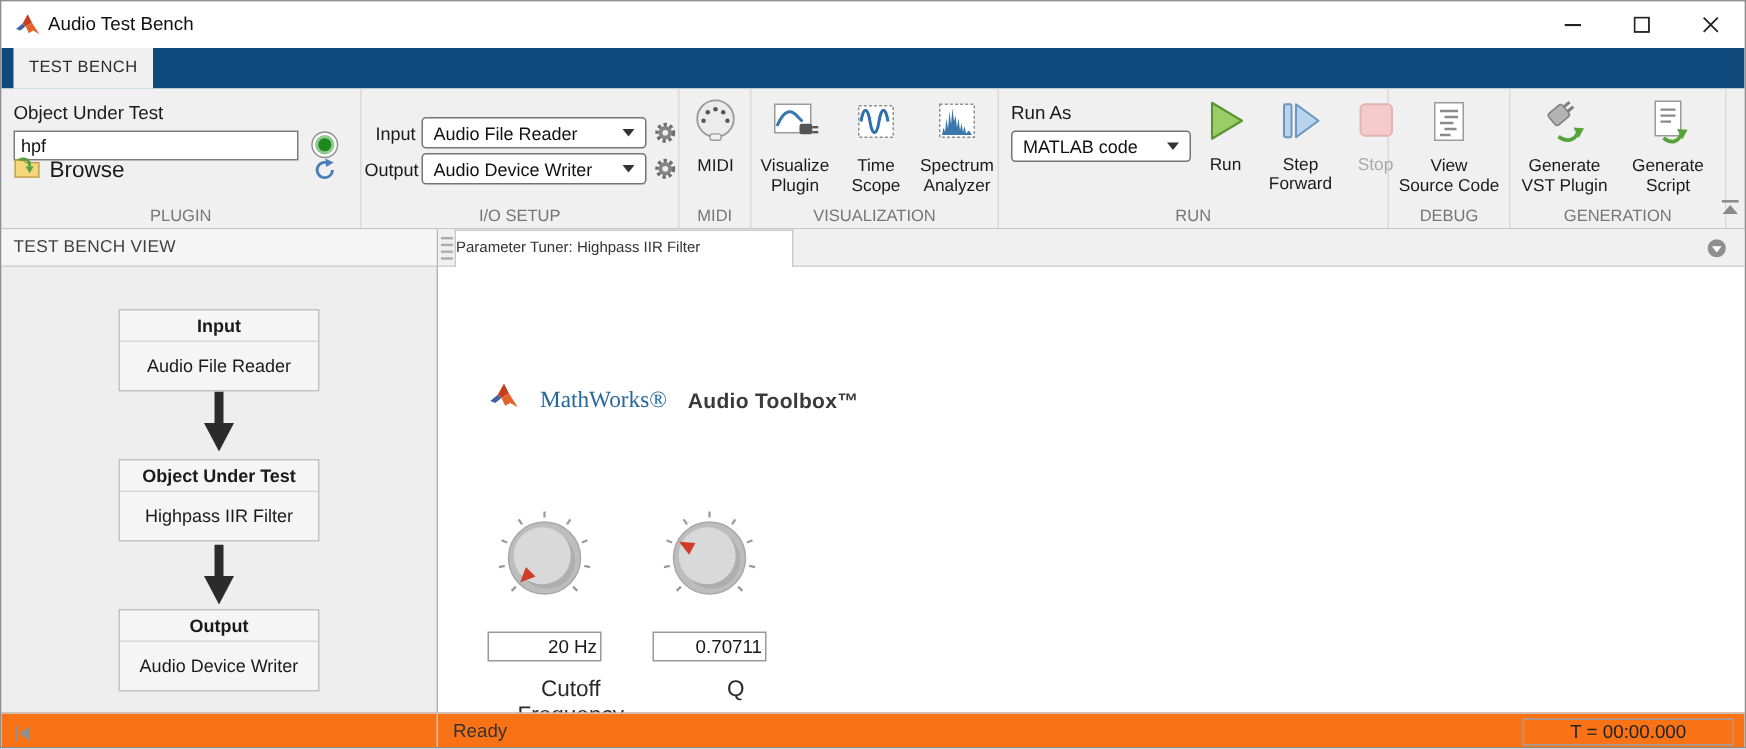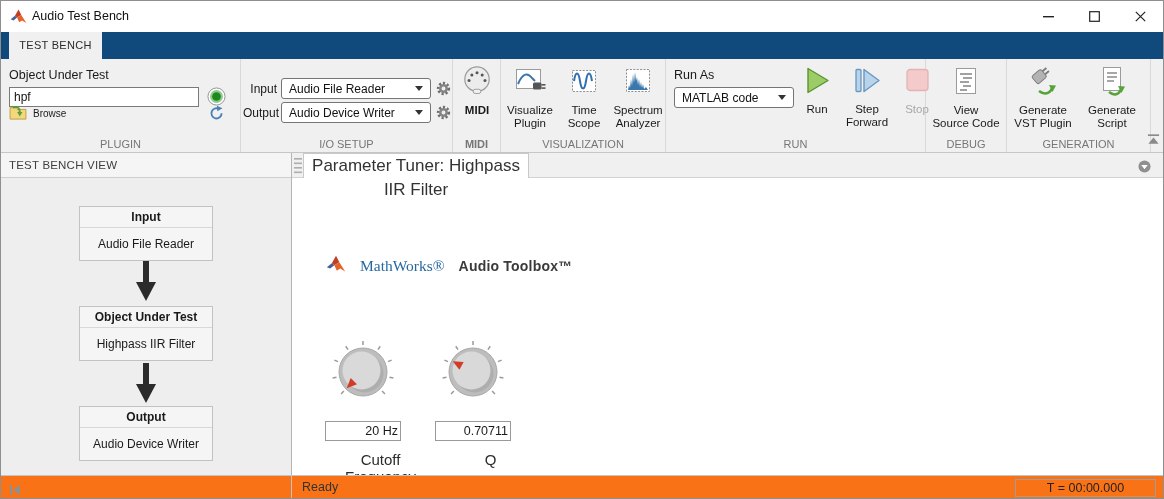--- a/index.html
+++ b/index.html
@@ -17,32 +17,32 @@
   .tabstrip{position:absolute;top:31px;left:0;right:0;height:27px;background:#10497c;}
   .ribbon-tab{position:absolute;left:8px;top:0;height:27px;width:93px;background:#f0f0f0;
     font-size:11px;color:#2b2b2b;letter-spacing:.3px;text-align:center;line-height:27px;}
 
   
   .ribbon{position:absolute;top:58px;left:0;right:0;height:94px;background:#f0f0f0;border-bottom:1px solid #c6c6c6;display:flex;}
   .rsec{position:relative;height:100%;border-right:1px solid #d9d9d9;flex:none;}
   .rsec-label{position:absolute;bottom:2px;left:0;right:0;text-align:center;font-size:11px;color:#767676;white-space:nowrap;}
   .sec-plugin{width:240px;}
   .sec-io{width:212px;}
-  .sec-midi{width:48px;font-weight:bold;}
+  .sec-midi{width:48px;}
   .sec-vis{width:165px;}
   .sec-run{width:260px;}
   .sec-debug{width:81px;}
   .sec-gen{width:144px;}
   .sec-rest{flex:1;border-right:none;position:relative;}
 
   .field-label{position:absolute;left:8px;top:9px;font-size:12.5px;color:#1a1a1a;}
   .oot-input{position:absolute;left:8px;top:28px;width:190px;height:20px;border:1px solid #7a7a7a;font-size:12px;
     font-family:"Liberation Sans",sans-serif;padding:0 4px;background:#fff;color:#111;}
   .indicator{position:absolute;left:206px;top:28px;}
-  .browse{position:absolute;left:8px;top:45px;height:18px;display:flex;align-items:center;gap:6px;font-size:10px;color:#1a1a1a;cursor:default;}
+  .browse{position:absolute;left:8px;top:45px;height:18px;display:flex;align-items:center;gap:6px;font-size:15px;color:#1a1a1a;cursor:default;}
   .resetbtn{position:absolute;left:207px;top:45px;}
 
   .io-row-label{position:absolute;font-size:12px;color:#1a1a1a;width:34px;text-align:right;}
   .dropdown{position:absolute;height:21px;background:#fff;border:1px solid #757575;border-radius:3px;
     font-size:12px;color:#111;display:flex;align-items:center;padding:0 7px;}
   .dropdown .dd-text{flex:1;white-space:nowrap;overflow:hidden;}
   .caret{width:0;height:0;border-left:4px solid transparent;border-right:4px solid transparent;border-top:5px solid #333;margin-left:6px;flex:none;}
   .gearbtn{position:absolute;}
 
   .bigbtn{display:flex;flex-direction:column;align-items:center;padding-top:6px;font-size:11.5px;line-height:13.5px;
@@ -68,21 +68,21 @@
   .block{position:absolute;left:78px;width:134px;border:1px solid #c2c2c2;background:#f5f5f5;}
   .block-header{height:21px;line-height:21px;text-align:center;font-weight:bold;font-size:12px;color:#1a1a1a;border-bottom:1px solid #d8d8d8;}
   .block-body{height:32px;line-height:32px;text-align:center;font-size:12px;color:#1a1a1a;}
   .flow-arrow{position:absolute;left:134px;}
 
   
   .main-panel{position:absolute;top:152px;left:291px;right:0;height:322px;background:#ffffff;}
   .mp-tabbar{position:absolute;top:0;left:0;right:0;height:25px;background:#f0f0f0;border-bottom:1px solid #d2d2d2;}
   .grip{position:absolute;left:2px;top:4px;}
   .mp-tab{position:absolute;left:11px;top:0;height:25px;width:226px;background:#ffffff;border:1px solid #c9c9c9;border-bottom:none;
-    font-size:17px;color:#333;text-align:center;line-height:24px;z-index:2;}
+    font-size:10px;color:#333;line-height:24px;z-index:2;}
   .tab-menu-btn{position:absolute;right:12px;top:6px;}
   .mp-content{position:absolute;top:25px;left:0;right:0;bottom:0;background:#fff;}
 
   .brand{position:absolute;left:34px;top:76px;display:flex;align-items:center;gap:14px;}
   .brand .mw{font-family:"Liberation Serif","DejaVu Serif",serif;font-size:15.5px;color:#26689e;}
   .brand .product{font-size:14px;font-weight:bold;color:#3a3a3a;letter-spacing:.2px;}
 
   .knob{position:absolute;width:66px;height:66px;}
   .knob-1{left:38px;top:161px;}
   .knob-2{left:148px;top:161px;}

